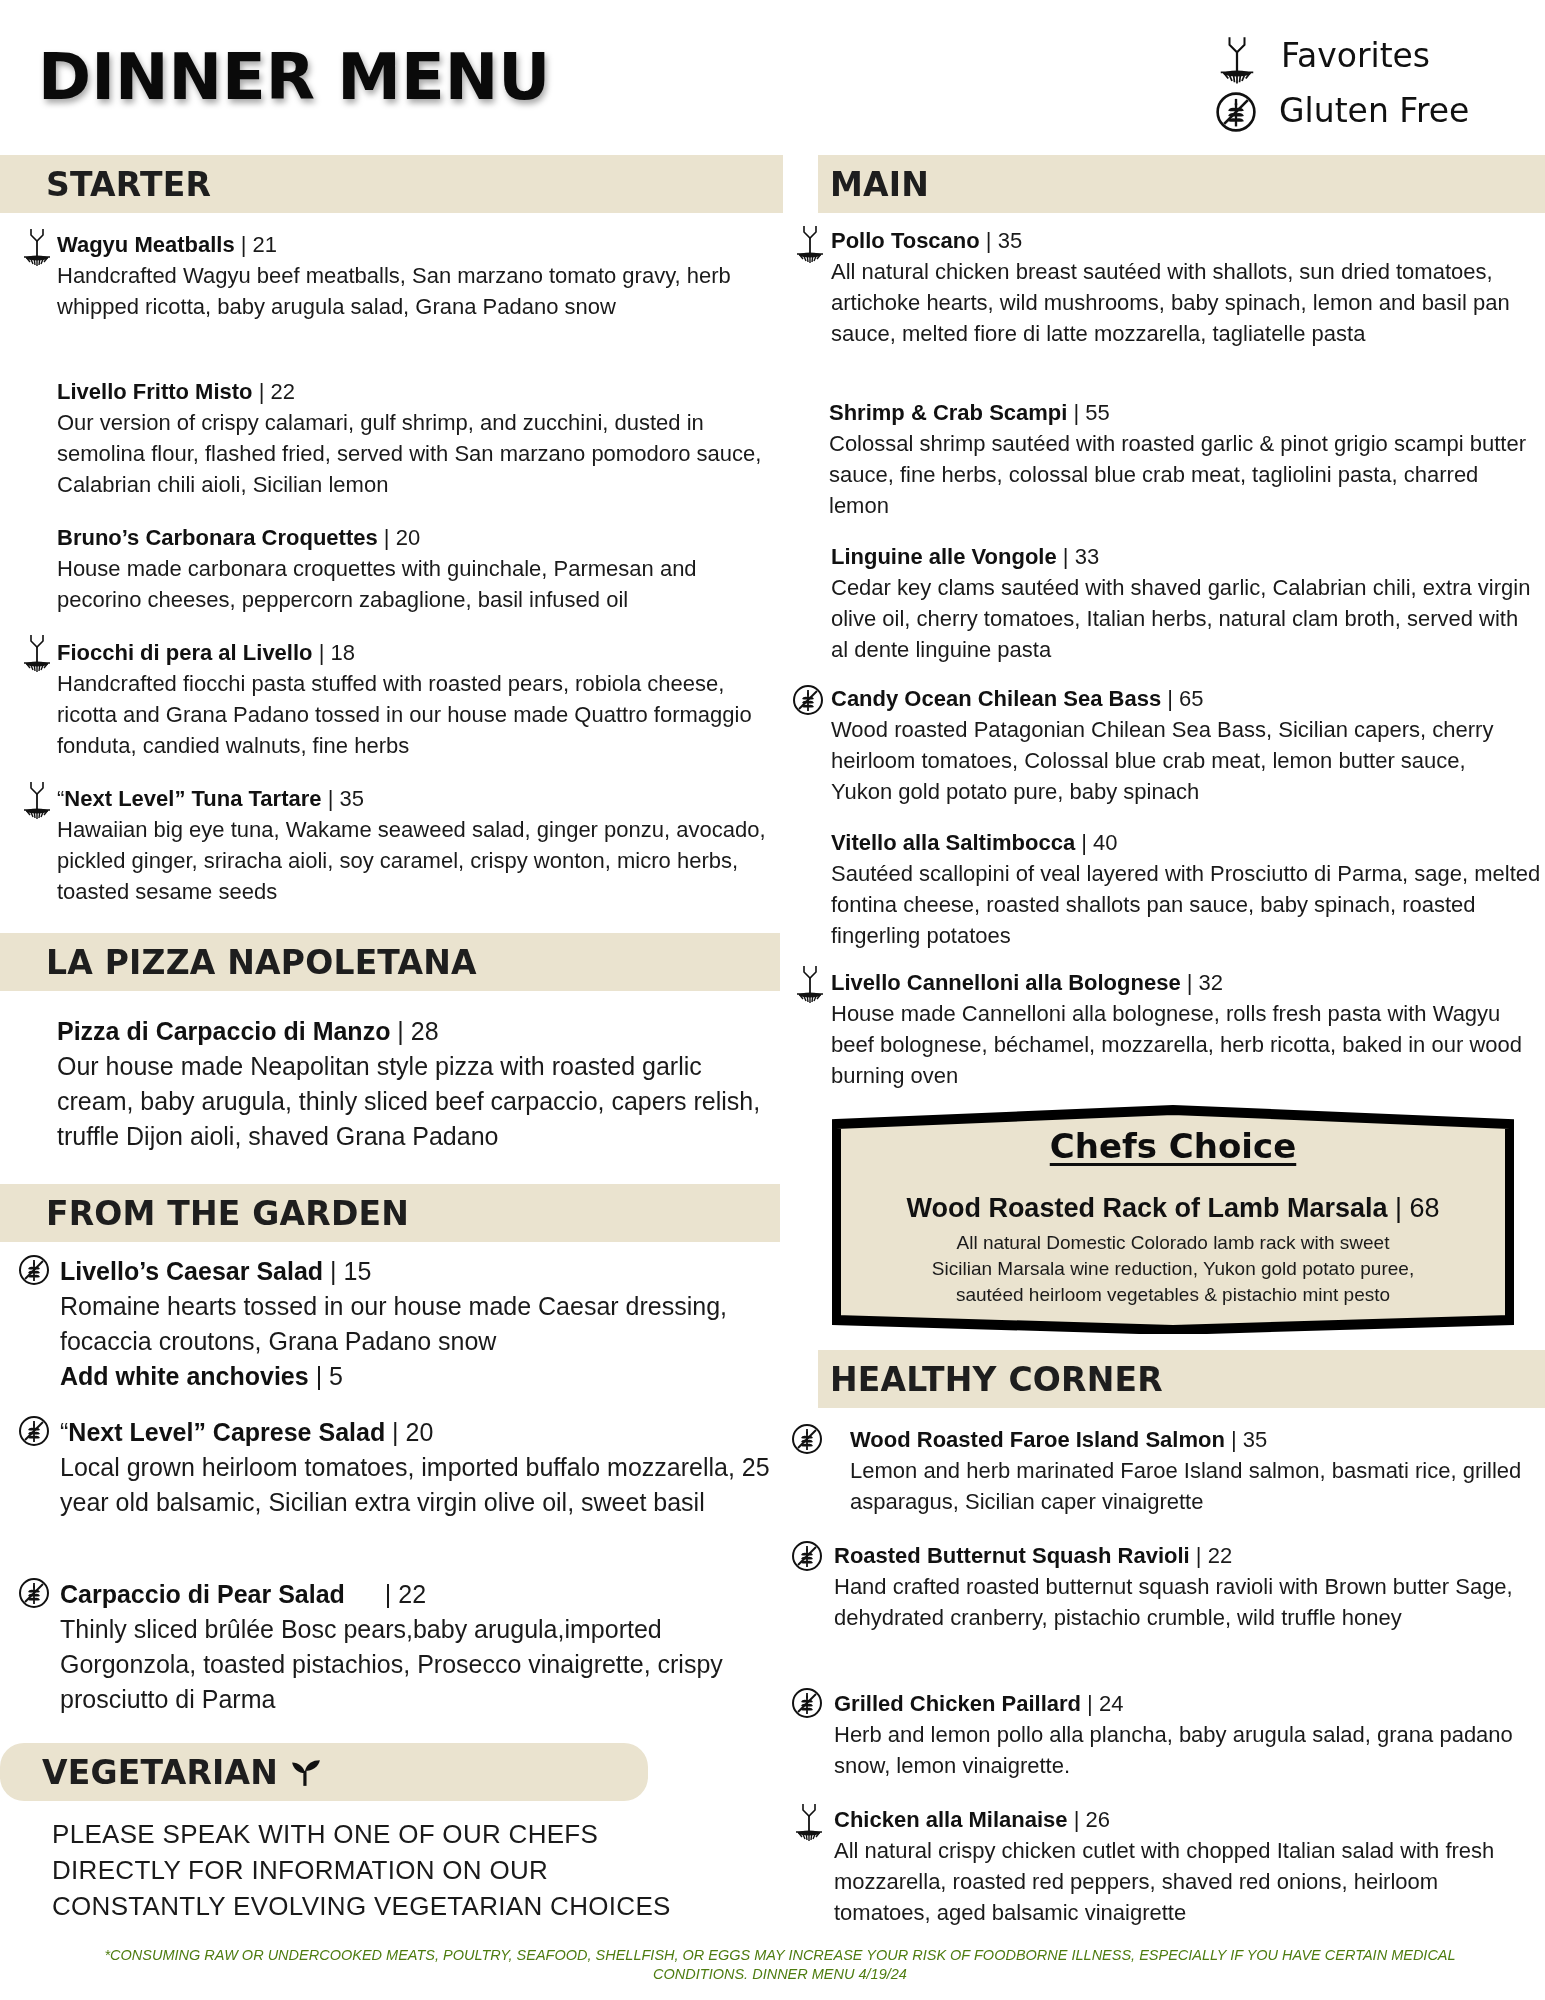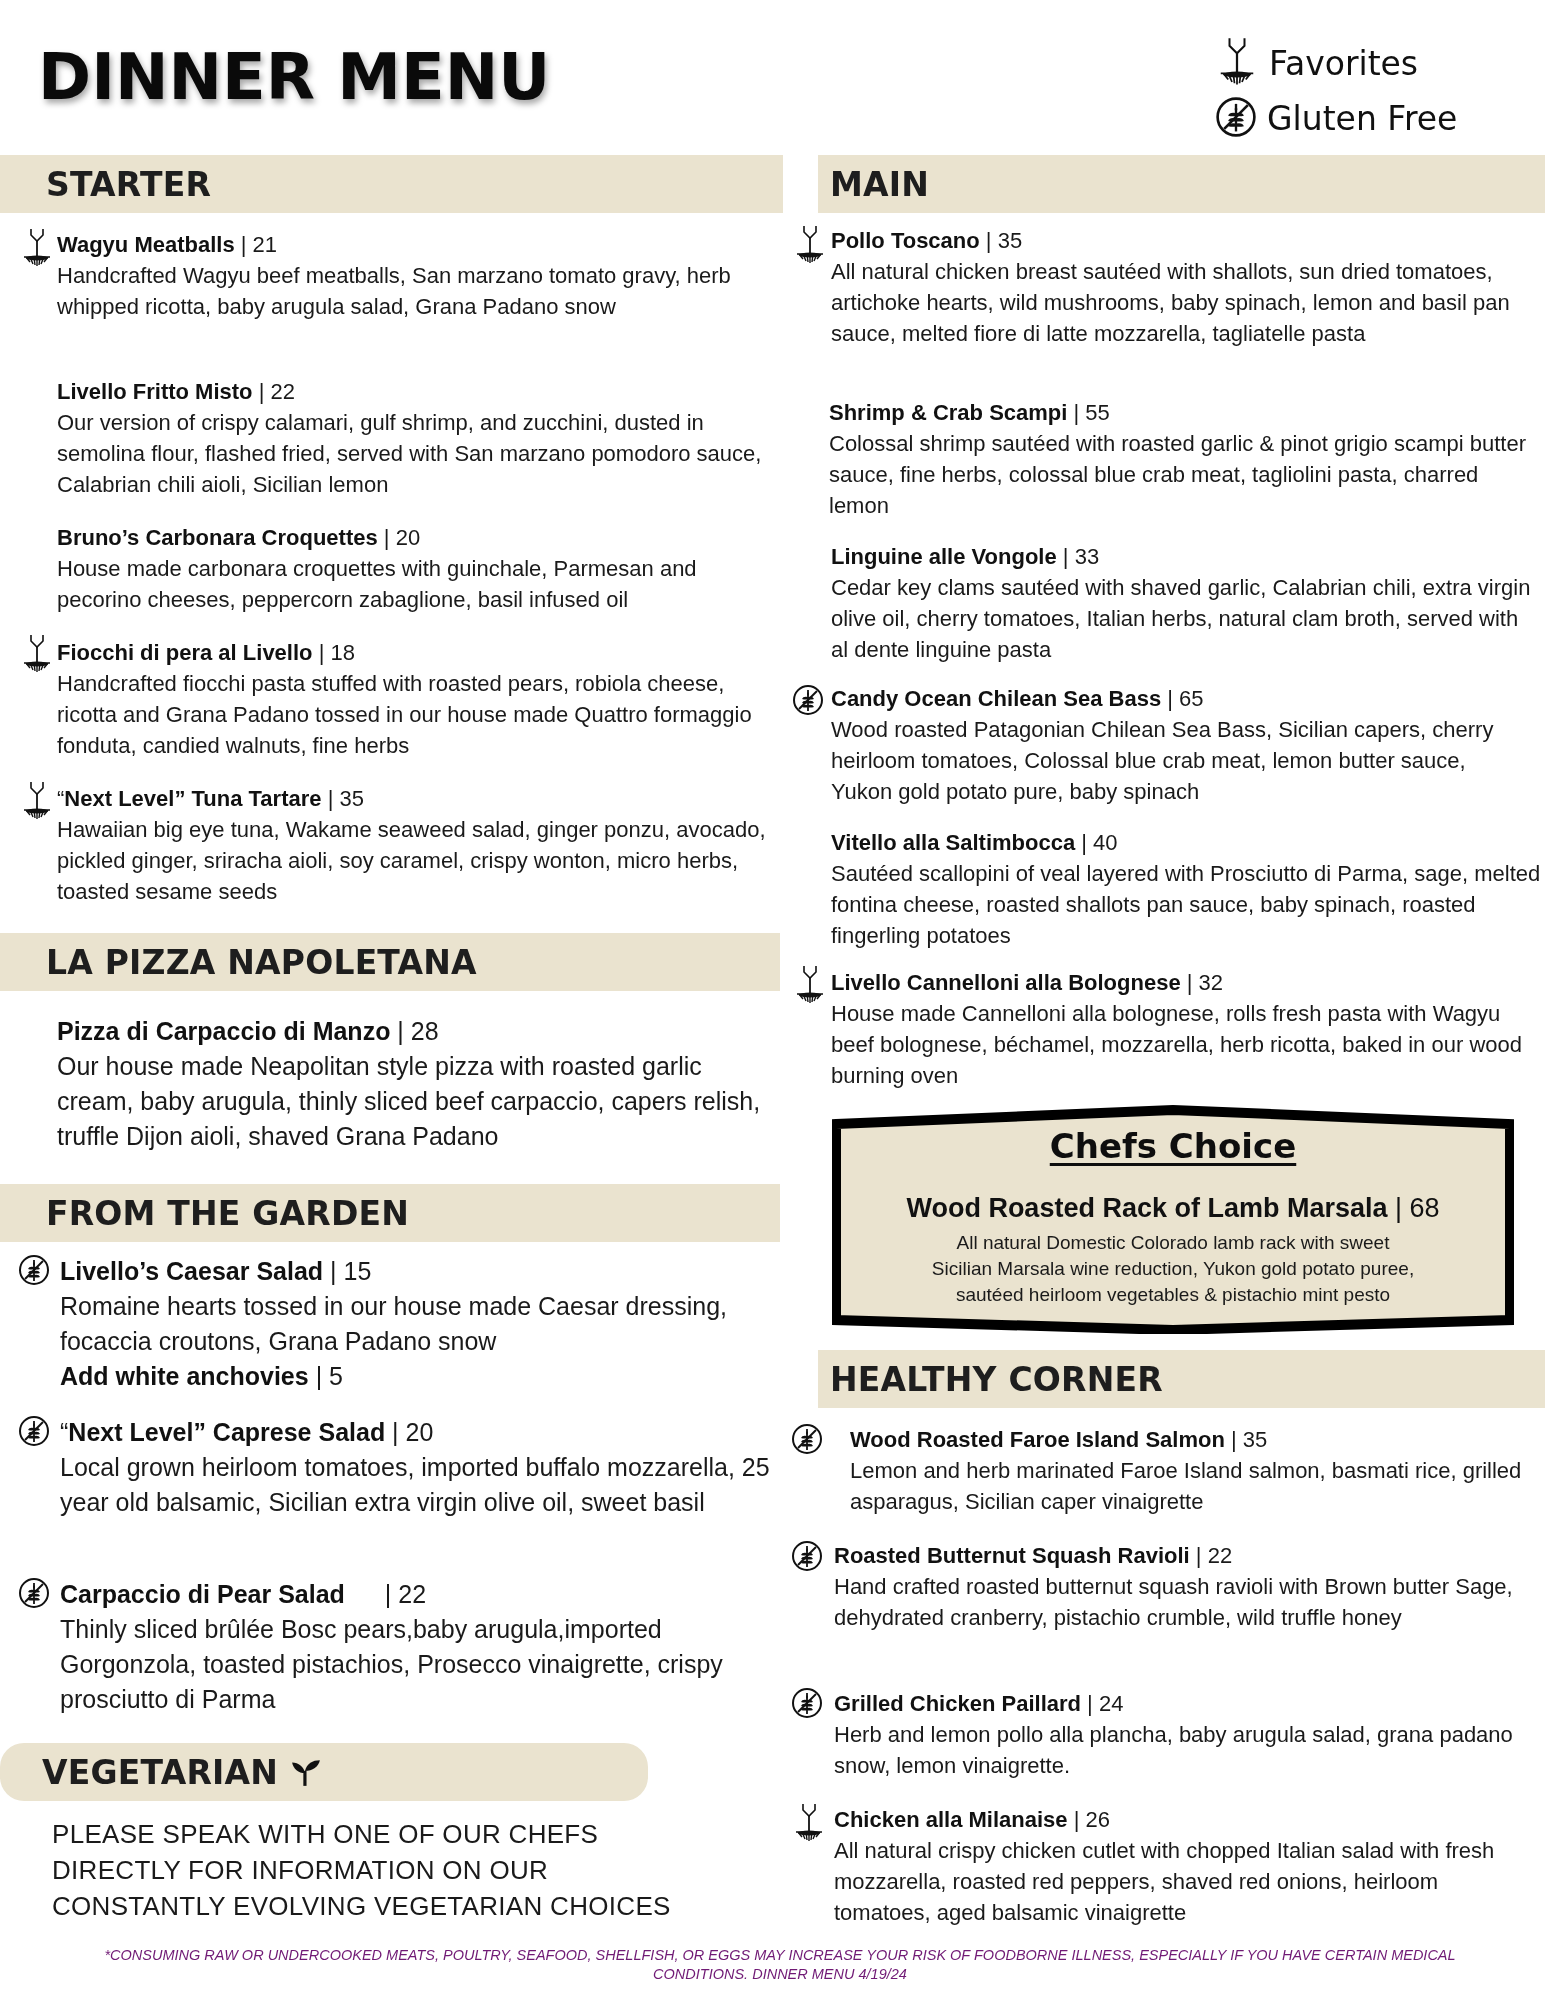--- a/index.html
+++ b/index.html
@@ -7,21 +7,21 @@
     width: 1545px; height: 2000px; position: relative; overflow: hidden;
     font-family: "Liberation Sans", "DejaVu Sans", sans-serif; color: #1c1c1c;
   }
   .title {
     position: absolute; left: 38px; top: 40px; margin: 0;
     font-family: "DejaVu Sans", sans-serif; font-weight: bold; font-size: 64px;
     letter-spacing: 0px; color: #0a0a0a;
     text-shadow: 2px 4px 6px rgba(0,0,0,0.35);
   }
   .legend { position: absolute; left: 1215px; top: 36px; }
-  .legend-row { display: flex; align-items: center; height: 55px; }
+  .legend-row { display: flex; height: 55px; gap: 12px; }
   .legend-row .lbl { font-size: 33px; color: #111; margin-left: 10px; font-family: "DejaVu Sans", sans-serif; font-weight: normal; }
   .legend-row svg { width: 44px; height: 50px; }
 
   .band {
     position: absolute; background: #eae3cf; height: 58px;
     display: flex; align-items: center;
   }
   .band h2 {
     margin: 0; padding-left: 46px; font-family: "DejaVu Sans", sans-serif;
     font-weight: bold; font-size: 33px; color: #1e1e1e; letter-spacing: 0.2px;
@@ -50,21 +50,21 @@
   .chef-title {
     font-family: "DejaVu Sans", sans-serif; font-weight: bold; font-size: 34px;
     text-decoration: underline; text-underline-offset: 5px; color: #0e0e0e;
   }
   .chef-dish { margin-top: 27px; font-size: 27px; color: #111; }
   .chef-dish .name { font-weight: bold; }
   .chef-desc { margin-top: 6px; font-size: 19px; line-height: 26px; color: #1a1a1a; white-space: pre-line; }
 
   .footer {
     position: absolute; left: 60px; top: 1946px; width: 1440px; text-align: center;
-    font-size: 14.5px; line-height: 19px; font-style: italic; color: #701a75;
+    font-size: 14.5px; line-height: 19px; font-style: italic; color: #4d7c0f;
     letter-spacing: 0px;
   }
 </style>
 </head>
 <body>
 
 <svg width="0" height="0" style="position:absolute" aria-hidden="true">
   <defs>
     <symbol id="sym-fav" viewBox="0 0 30 40">
       <path d="M9 1 L9 7 L15 13 L21 7 L21 1" fill="none" stroke="#111" stroke-width="1.6"></path>

